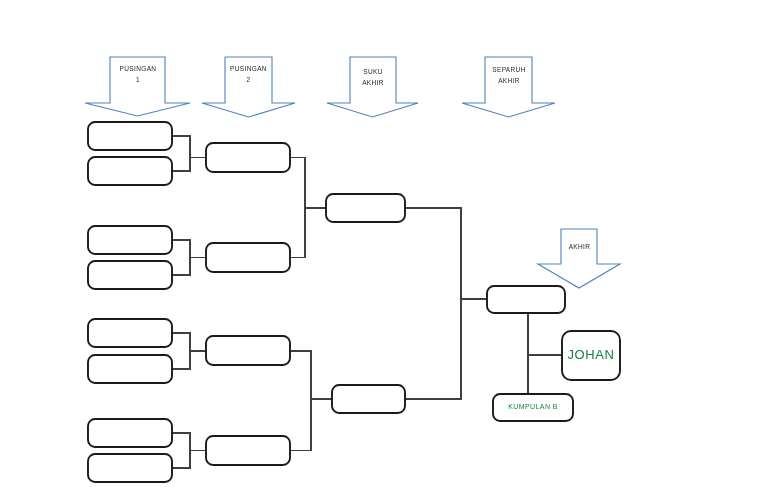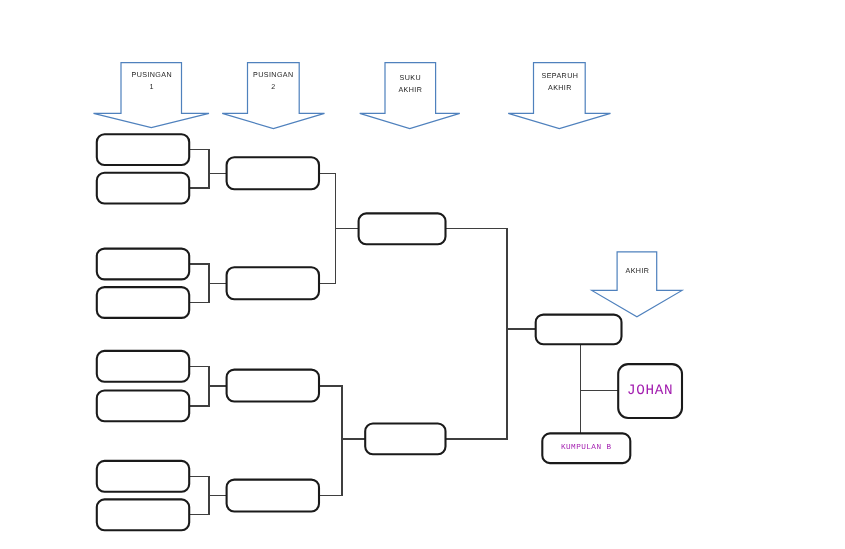--- a/index.html
+++ b/index.html
@@ -31,22 +31,22 @@
     font-family: "Liberation Sans", sans-serif;
     font-size: 6.5px;
     letter-spacing: 0.35px;
     line-height: 11px;
     pointer-events: none;
   }
   .arrow-label span { display: block; }
   .box-label {
     position: absolute;
     text-align: center;
-    color: #a21caf;
-    font-family: Liberation Mono, monospace;
+    color: #15803d;
+    font-family: Liberation Sans, sans-serif;
     pointer-events: none;
   }
   .champ-label {
     font-size: 13px;
     letter-spacing: 0.6px;
   }
   .group-label {
     font-size: 7px;
     letter-spacing: 0.4px;
   }

